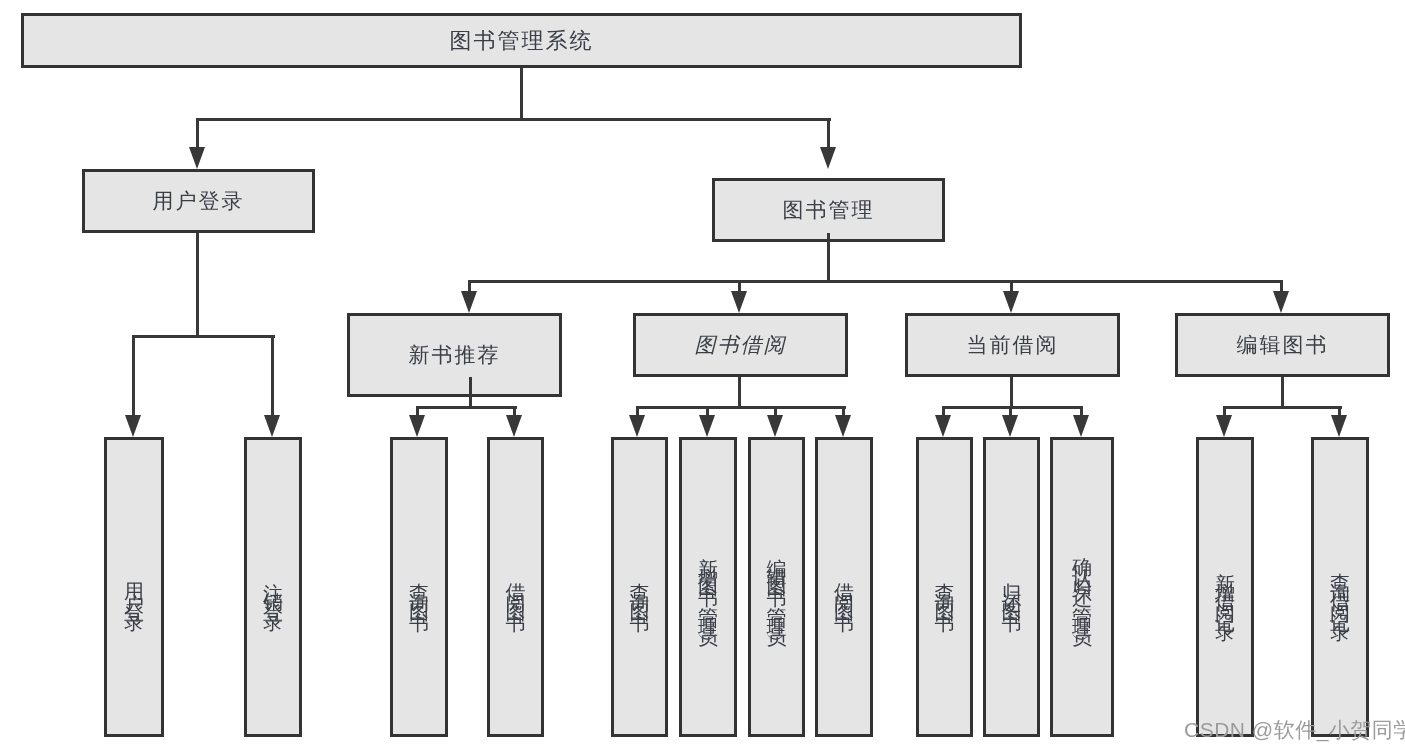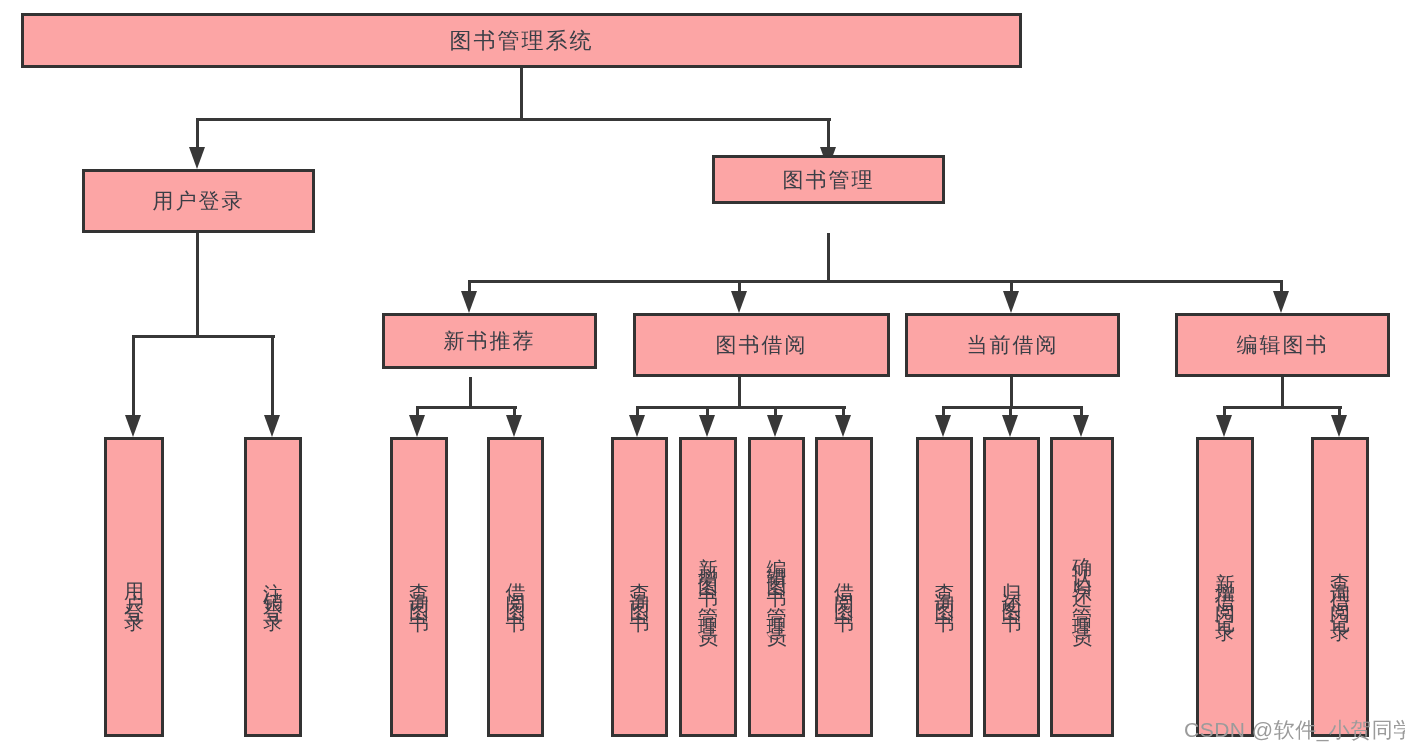--- a/index.html
+++ b/index.html
@@ -5,21 +5,21 @@
   :root{
     --background:#ffffff; --box-border:#333333; --line:#383838;
     --text:#3a3e46; --watermark:#9b9b9b;
   }
   html,body{margin:0;padding:0;background:var(--background);}
   body{font-family:"Liberation Sans","DejaVu Sans",sans-serif;}
   #canvas{position:relative;width:1405px;height:747px;background:var(--background);overflow:hidden;}
 
   
   .bx{position:absolute;box-sizing:border-box;border:3px solid var(--box-border);
-      background:#fca5a5;display:flex;align-items:center;justify-content:center;
+      background:#e5e5e5;display:flex;align-items:center;justify-content:center;
       color:var(--text);}
   .hbx{font-size:21px;letter-spacing:2px;font-weight:500;}
   .rootbx{font-size:22px;}
   .vbx span{writing-mode:vertical-rl;text-orientation:mixed;font-size:20px;
       letter-spacing:10px;line-height:1.15;font-weight:500;}
 
   
   .hl{position:absolute;height:3px;background:var(--line);}
   .vl{position:absolute;width:3px;background:var(--line);}
   .ar{position:absolute;width:3px;background:var(--line);}
@@ -40,40 +40,40 @@
   </div>
 
   <div class="vl" style="left:520px;top:68px;height:52px;"></div>
   <div class="hl" style="left:197px;top:118px;width:634px;"></div>
   <div class="ar" style="left:196px;top:118px;height:29px;"></div>
   <div class="ar" style="left:827px;top:118px;height:29px;"></div>
 
   <div class="bx hbx" style="left:82px;top:169px;width:233px;height:64px;">
     <span>用户登录</span>
   </div>
-  <div class="bx hbx" style="left:712px;top:155px;width:233px;height:49px;">
+  <div class="bx hbx" style="left:712px;top:178px;width:233px;height:64px;">
     <span>图书管理</span>
   </div>
 
   <div class="vl" style="left:196px;top:233px;height:105px;"></div>
   <div class="hl" style="left:133px;top:335px;width:142px;"></div>
   <div class="ar" style="left:132px;top:335px;height:80px;"></div>
   <div class="ar" style="left:271px;top:335px;height:80px;"></div>
 
   <div class="vl" style="left:827px;top:233px;height:50px;"></div>
   <div class="hl" style="left:469px;top:280px;width:814px;"></div>
   <div class="ar" style="left:468px;top:280px;height:11px;"></div>
   <div class="ar" style="left:738px;top:280px;height:11px;"></div>
   <div class="ar" style="left:1010px;top:280px;height:11px;"></div>
   <div class="ar" style="left:1280px;top:280px;height:11px;"></div>
 
-  <div class="bx hbx" style="left:382px;top:313px;width:215px;height:56px;">
+  <div class="bx hbx" style="left:347px;top:313px;width:215px;height:84px;">
     <span>新书推荐</span>
   </div>
-  <div class="bx hbx" style="left:633px;top:313px;width:257px;height:64px;">
+  <div class="bx hbx" style="left:633px;top:313px;width:215px;height:64px;font-style:italic;">
     <span>图书借阅</span>
   </div>
   <div class="bx hbx" style="left:905px;top:313px;width:215px;height:64px;align-items:center;">
     <span>当前借阅</span>
   </div>
   <div class="bx hbx" style="left:1175px;top:313px;width:215px;height:64px;">
     <span>编辑图书</span>
   </div>
 
   <div class="vl" style="left:469px;top:377px;height:32px;"></div>

